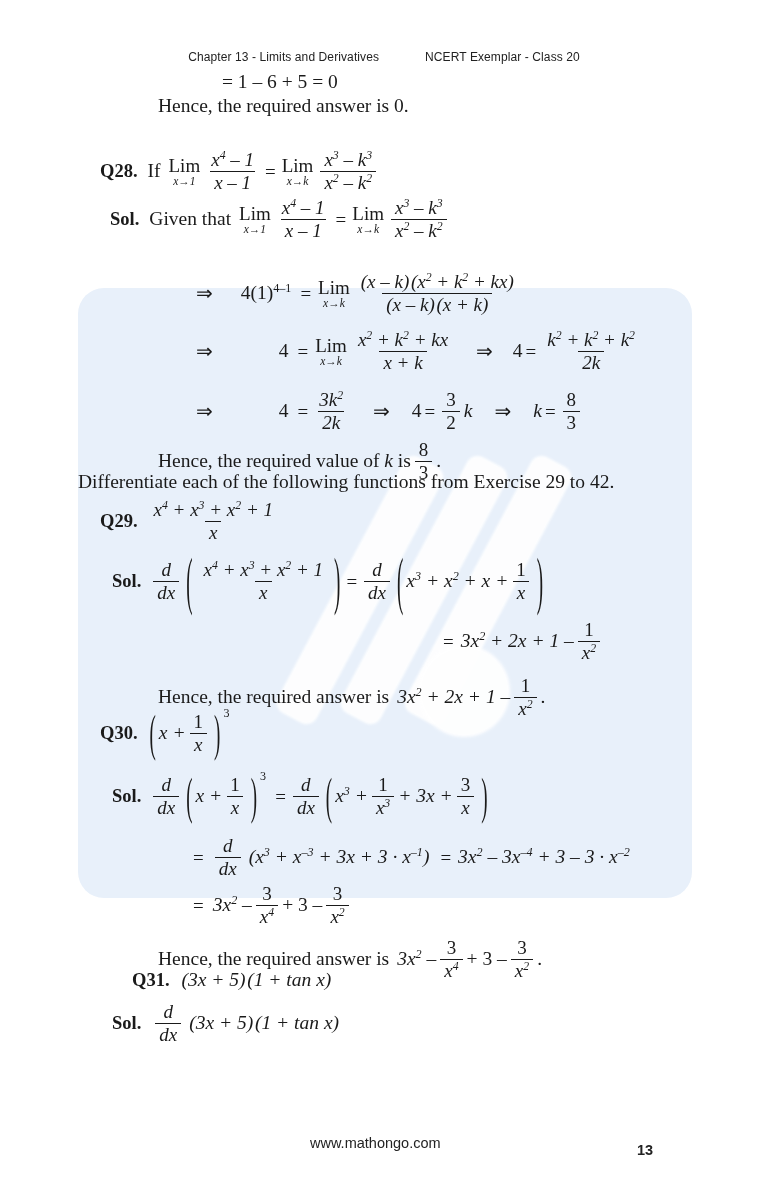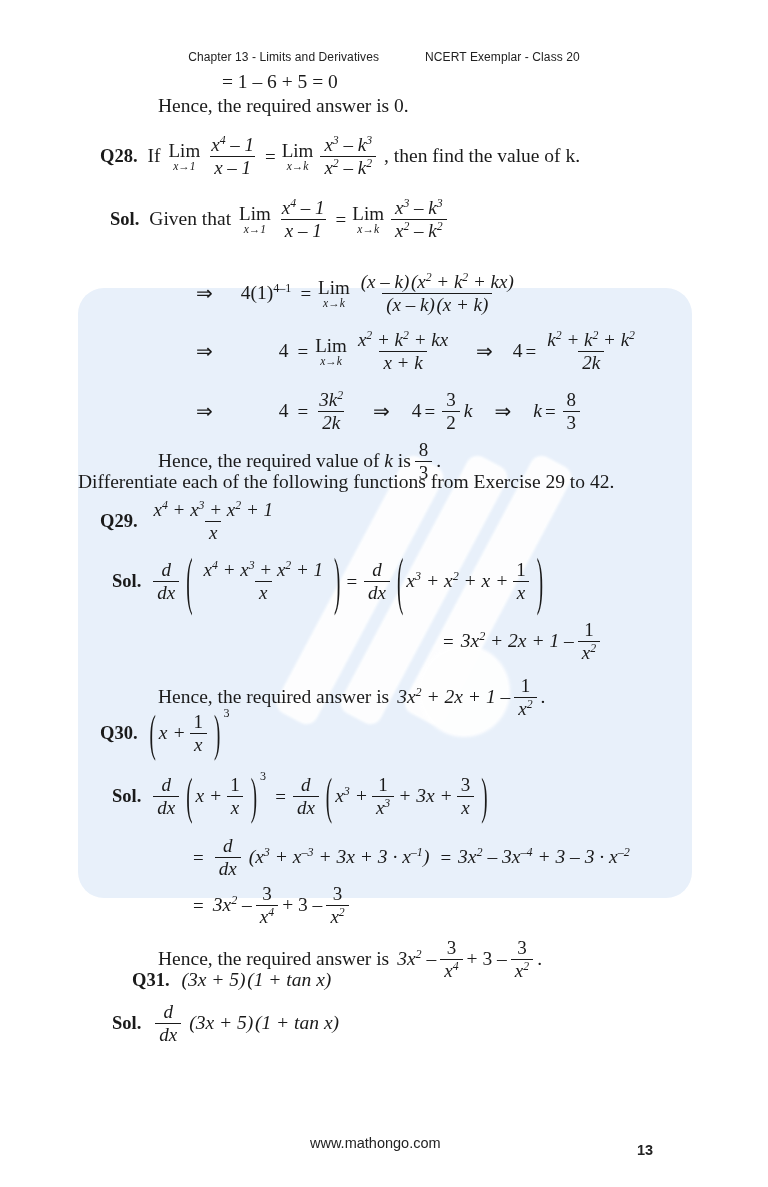--- a/index.html
+++ b/index.html
@@ -186,21 +186,21 @@
     </div>
 
     <div class="row" style="left:222px; top:72px;">
       <span class="plain">= 1 – 6 + 5 = 0</span>
     </div>
 
     <div class="row" style="left:158px; top:96px;">
       <span class="plain">Hence, the required answer is 0.</span>
     </div>
 
-    <div class="row" style="left:100px; top:135px;">
+    <div class="row" style="left:100px; top:150px;">
       <span class="lbl">Q28.</span>
       <span class="plain" style="margin-left:10px;">If</span>
 
       <span class="lim" style="margin-left:8px;">
         <span class="lim-top">Lim</span>
         <span class="lim-bot">x→1</span>
       </span>
       <span class="frac">
         <span class="num ital"><i>x</i><sup>4</sup> – 1</span>
         <span class="den ital"><i>x</i> – 1</span>
@@ -210,21 +210,20 @@
 
       <span class="lim">
         <span class="lim-top">Lim</span>
         <span class="lim-bot">x→k</span>
       </span>
       <span class="frac">
         <span class="num ital"><i>x</i><sup>3</sup> – <i>k</i><sup>3</sup></span>
         <span class="den ital"><i>x</i><sup>2</sup> – <i>k</i><sup>2</sup></span>
       </span>
 
-      <span class="plain" style="margin-left:4px;">, then find the value of k.</span>
     </div>
 
     <div class="row" style="left:110px; top:198px;">
       <span class="lbl">Sol.</span>
       <span class="plain" style="margin-left:10px;">Given that</span>
 
       <span class="lim" style="margin-left:8px;">
         <span class="lim-top">Lim</span>
         <span class="lim-bot">x→1</span>
       </span>

